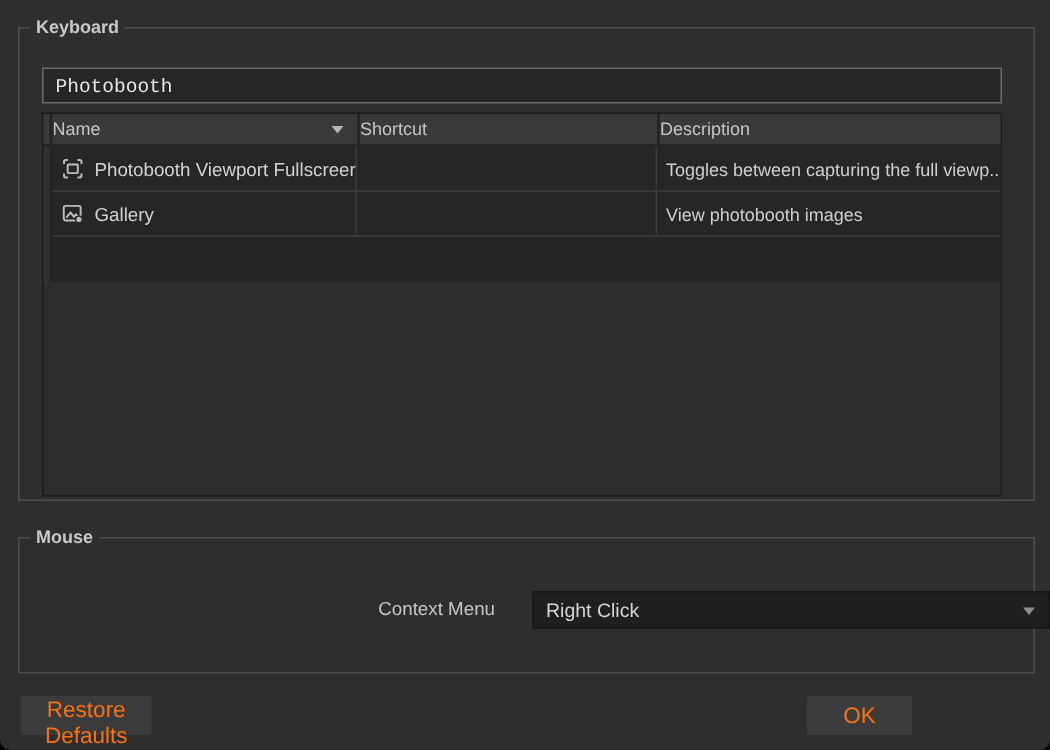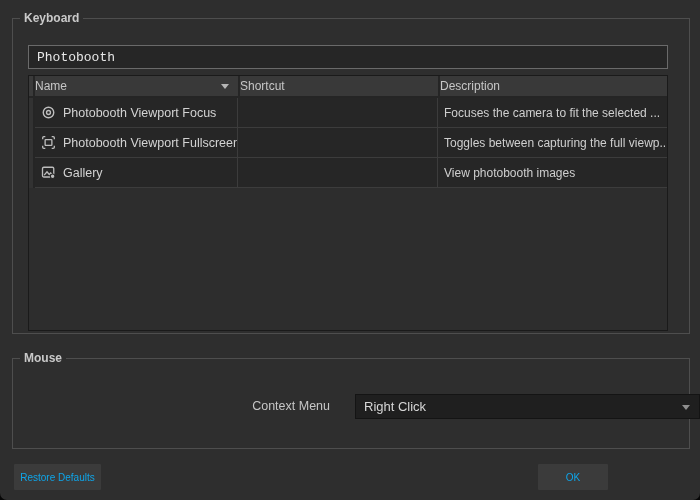--- a/index.html
+++ b/index.html
@@ -48,21 +48,21 @@
     text-align:right;font-size:12.5px;color:#c6c6c6;}
   .dropdown{position:absolute;left:355px;top:394px;width:345px;height:25px;box-sizing:border-box;
     background:#1f1f1f;border:1px solid #141414;cursor:default;}
   .dropdown .val{display:block;margin-left:8px;line-height:23px;font-size:13px;color:#d6d6d6;}
   .dd-arrow{position:absolute;right:9px;top:10px;width:0;height:0;
     border-left:4px solid transparent;border-right:4px solid transparent;
     border-top:5px solid #8f8f8f;}
 
   
   .btn{position:absolute;top:464px;height:26px;background:#3b3b3b;border:none;border-radius:1px;
-    color:#0ea5e9;font-size:10px;font-family:"Liberation Sans",sans-serif;cursor:default;}
+    color:#f97316;font-size:15px;font-family:"Liberation Sans",sans-serif;cursor:default;}
   #btn-restore{left:14px;width:87px;}
   #btn-ok{left:538px;width:70px;}
   #btn-cancel{left:616px;width:70px;}
 </style>
 </head>
 <body>
 
 <div class="dialog">
 
   <div class="group" id="kb-group">
@@ -78,33 +78,20 @@
 
     <div class="hcell h-name">
       <span>Name</span>
       <span class="sort-arrow"></span>
     </div>
     <div class="hcell h-desc">Description</div>
     <div class="hcell h-short">Shortcut</div>
 
     <div class="rows">
 
-      <div class="trow">
-        <div class="cell c-name">
-          <span class="icon">
-            <svg viewBox="0 0 16 16" fill="none" stroke="currentColor" stroke-width="1.5">
-              <circle cx="8" cy="8" r="5.6"></circle>
-                <circle cx="8" cy="8" r="2.1"></circle>
-            </svg>
-          </span>
-          <span>Photobooth Viewport Focus</span>
-        </div>
-        <div class="cell c-short"></div>
-        <div class="cell c-desc">Focuses the camera to fit the selected ...</div>
-      </div>
 
       <div class="trow">
         <div class="cell c-name">
           <span class="icon">
             <svg viewBox="0 0 16 16" fill="none" stroke="currentColor" stroke-width="1.4">
               <path d="M1.8 4.6V3a1.2 1.2 0 0 1 1.2-1.2h1.6"></path>
               <path d="M11.4 1.8H13A1.2 1.2 0 0 1 14.2 3v1.6"></path>
               <path d="M14.2 11.4V13a1.2 1.2 0 0 1-1.2 1.2h-1.6"></path>
               <path d="M4.6 14.2H3A1.2 1.2 0 0 1 1.8 13v-1.6"></path>
               <rect x="4.4" y="4.9" width="7.2" height="6.2" rx="0.6"></rect>

